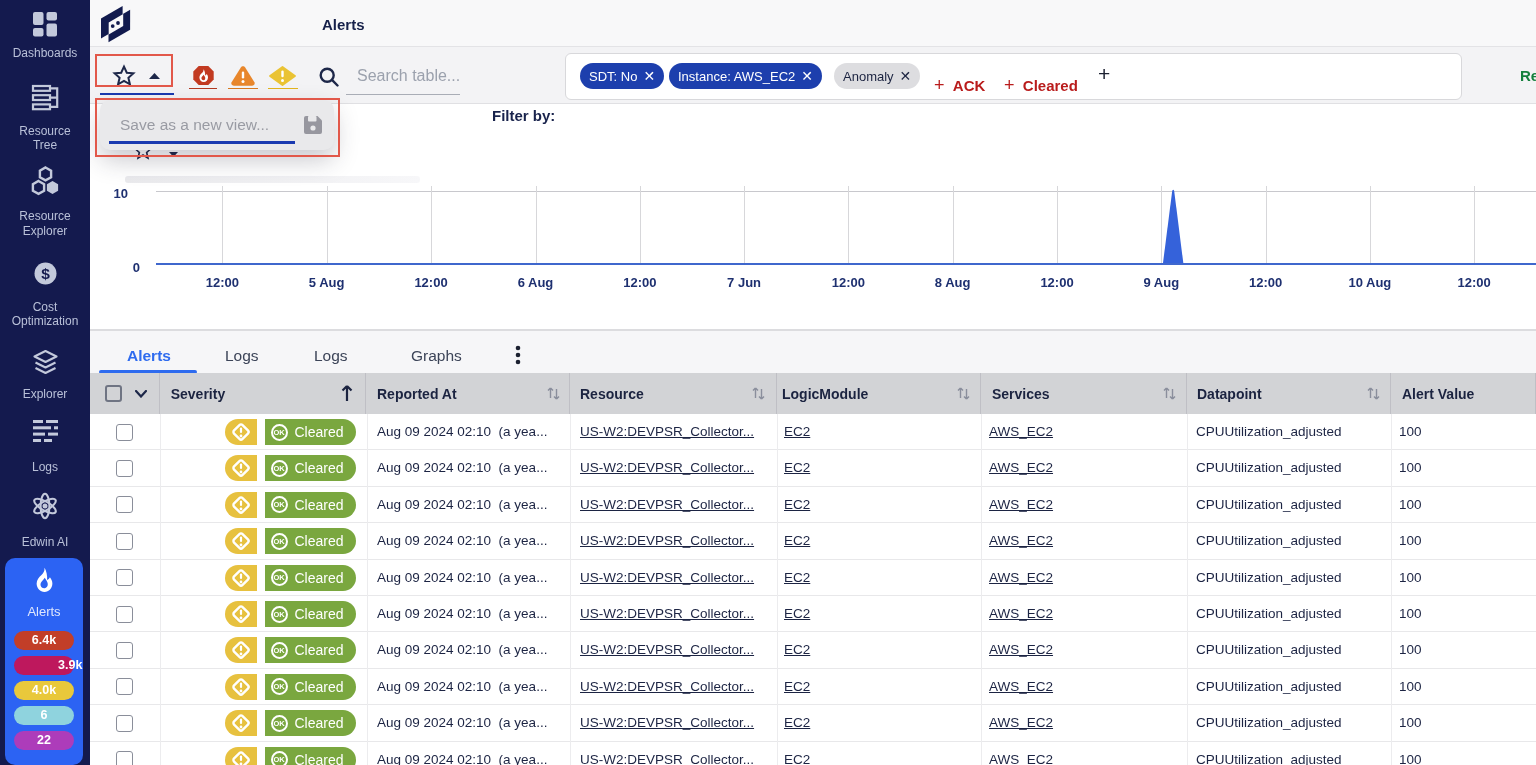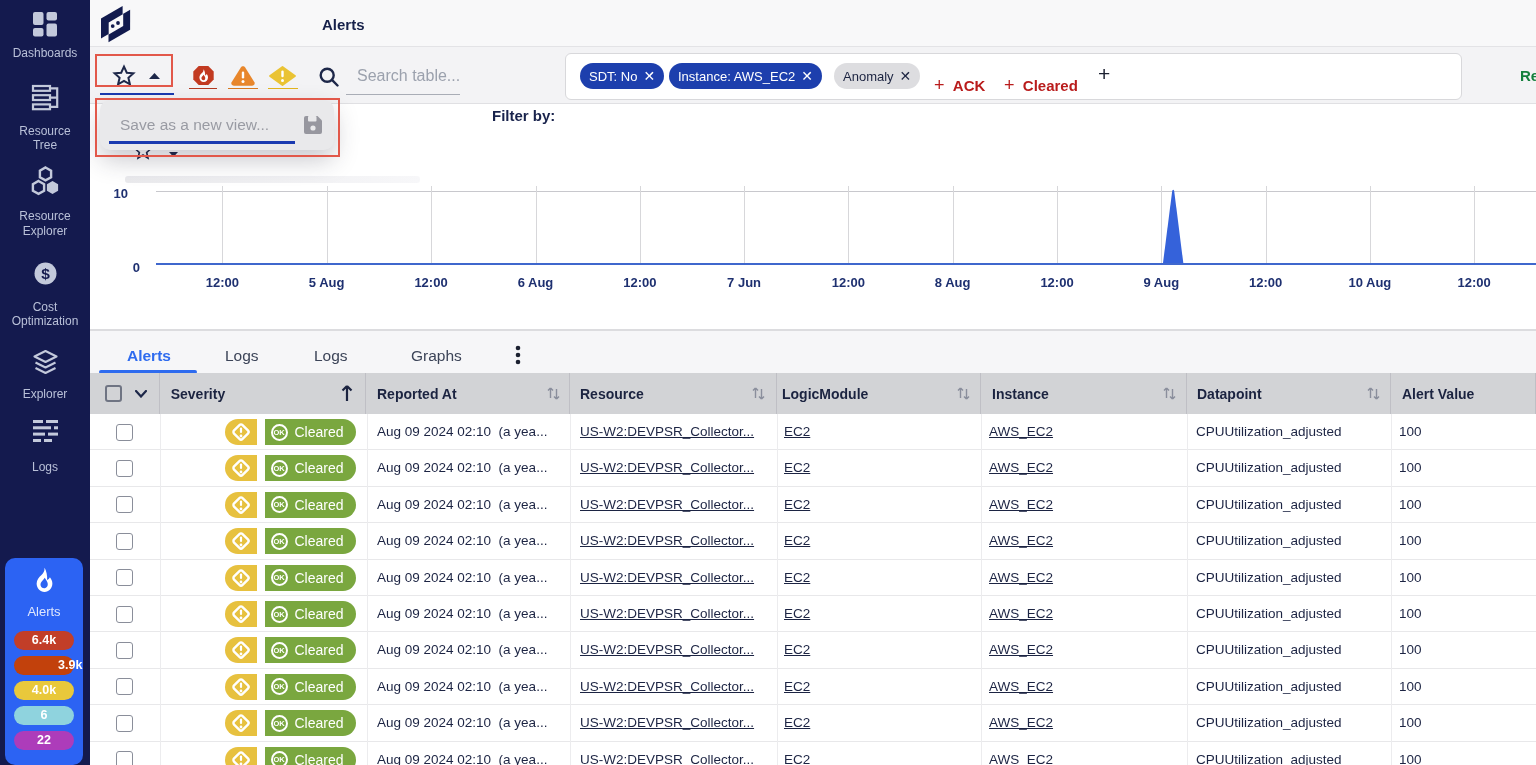--- a/index.html
+++ b/index.html
@@ -117,27 +117,38 @@
             <rect x="1" y="7.3" width="18" height="3"></rect>
             <rect x="22" y="7.3" width="4" height="3"></rect>
             <rect x="1" y="13.6" width="12" height="3"></rect>
             <rect x="16" y="13.6" width="10" height="3"></rect>
             <rect x="1" y="20" width="8" height="3"></rect>
             <rect x="12" y="20" width="8" height="3"></rect>
           </g>
         </svg>
     <div style="margin-top:16px;">Logs</div>
   </div>
+  <div class="navitem" style="top:492px;">
+    <svg width="28" height="28" viewBox="0 0 28 28">
+          <g fill="none" stroke="#c3c9db" stroke-width="2.1">
+            <ellipse cx="14" cy="14" rx="12.2" ry="4.4" transform="rotate(90 14 14)"></ellipse>
+            <ellipse cx="14" cy="14" rx="12.2" ry="4.4" transform="rotate(30 14 14)"></ellipse>
+            <ellipse cx="14" cy="14" rx="12.2" ry="4.4" transform="rotate(150 14 14)"></ellipse>
+          </g>
+          <circle cx="14" cy="14" r="2.5" fill="#c3c9db"></circle>
+        </svg>
+    <div style="margin-top:15px;">Edwin AI</div>
+  </div>
   <div id="alertsbox">
     <svg width="27" height="27" viewBox="0 0 24 24" style="margin-top:8px;">
           <path fill="#fff" d="M12 1.5c.3 3.2-1.1 4.9-2.9 6.7C7.2 10 5 12.2 5 15.5 5 19.6 8.1 23 12 23s7-3.4 7-7.5c0-2.1-.9-4-2.2-5.6-.6 1.2-1.4 2-2.5 2.5.4-3.6-.6-8.3-2.3-10.9zm2.6 13.2c.9 2.6-.3 4.8-2.5 5.1-1.6.2-3.3-.9-3.6-2.7-.3-1.7.6-3 1.6-4 .8-.8 1.7-1.5 2-2.6.9 1.2 2 2.8 2.5 4.2z"></path>
         </svg>
     <div class="albl">Alerts</div>
     <div class="badge" style="top:73px; background:#c23e28;">6.4k</div>
-    <div class="badge" style="top:98px; background:#c2410c;padding-left:44px;">3.9k</div>
+    <div class="badge" style="top:98px; background:#be185d;padding-left:44px;">3.9k</div>
     <div class="badge" style="top:123px; background:#e9c83b;">4.0k</div>
     <div class="badge" style="top:148px; background:#8fd3de;">6</div>
     <div class="badge" style="top:173px; background:#ad3cba;">22</div>
   </div>
 </div>
 
 <div id="header">
   <svg class="abs" style="left:10px; top:0px;" width="32" height="45" viewBox="0 0 32 45">
     <g transform="translate(1,0) skewY(-30.4)">
       <rect x="0" y="18.6" width="21.6" height="19.8" fill="#121b4e"></rect>
@@ -258,21 +269,21 @@
   <div class="hc" style="left:1097.0px; width:204.0px;"></div>
   <div class="hc" style="left:1301.0px; width:145.0px;"></div>
   <div class="cb" style="left:15px; top:12px; background:transparent; border-color:#6f7483; border-width:2px;"></div>
   <svg class="abs" style="left:45px; top:17px;" width="12" height="8" viewBox="0 0 12 8">
         <path d="M1 1 L6 6.5 L11 1" fill="none" stroke="#1d2749" stroke-width="2.2" stroke-linecap="round"></path>
       </svg>
   <div class="hlbl" style="left:80.7px;">Severity</div>
   <div class="hlbl" style="left:287.0px;">Reported At</div>
   <div class="hlbl" style="left:490.0px;">Resource</div>
   <div class="hlbl" style="left:692.0px;">LogicModule</div>
-  <div class="hlbl" style="left:902.0px;">Instance</div>
+  <div class="hlbl" style="left:902.0px;">Services</div>
   <div class="hlbl" style="left:1107.0px;">Datapoint</div>
   <div class="hlbl" style="left:1312.0px;">Alert Value</div>
   <svg class="abs" style="left:251px; top:11px;" width="12" height="19" viewBox="0 0 12 19">
         <path d="M6 2 L6 17 M6 2 L1.5 6.5 M6 2 L10.5 6.5" fill="none" stroke="#1b2340" stroke-width="2.2"></path>
       </svg>
   <svg class="abs" style="left:456px; top:13px;" width="15" height="15" viewBox="0 0 15 15">
         <g stroke="#8a8e9c" stroke-width="1.4" fill="none">
           <path d="M4.5 12 L4.5 2 M4.5 2 L2 4.6 M4.5 2 L7 4.6"></path>
           <path d="M10.5 3 L10.5 13 M10.5 13 L8 10.4 M10.5 13 L13 10.4"></path>
         </g>

